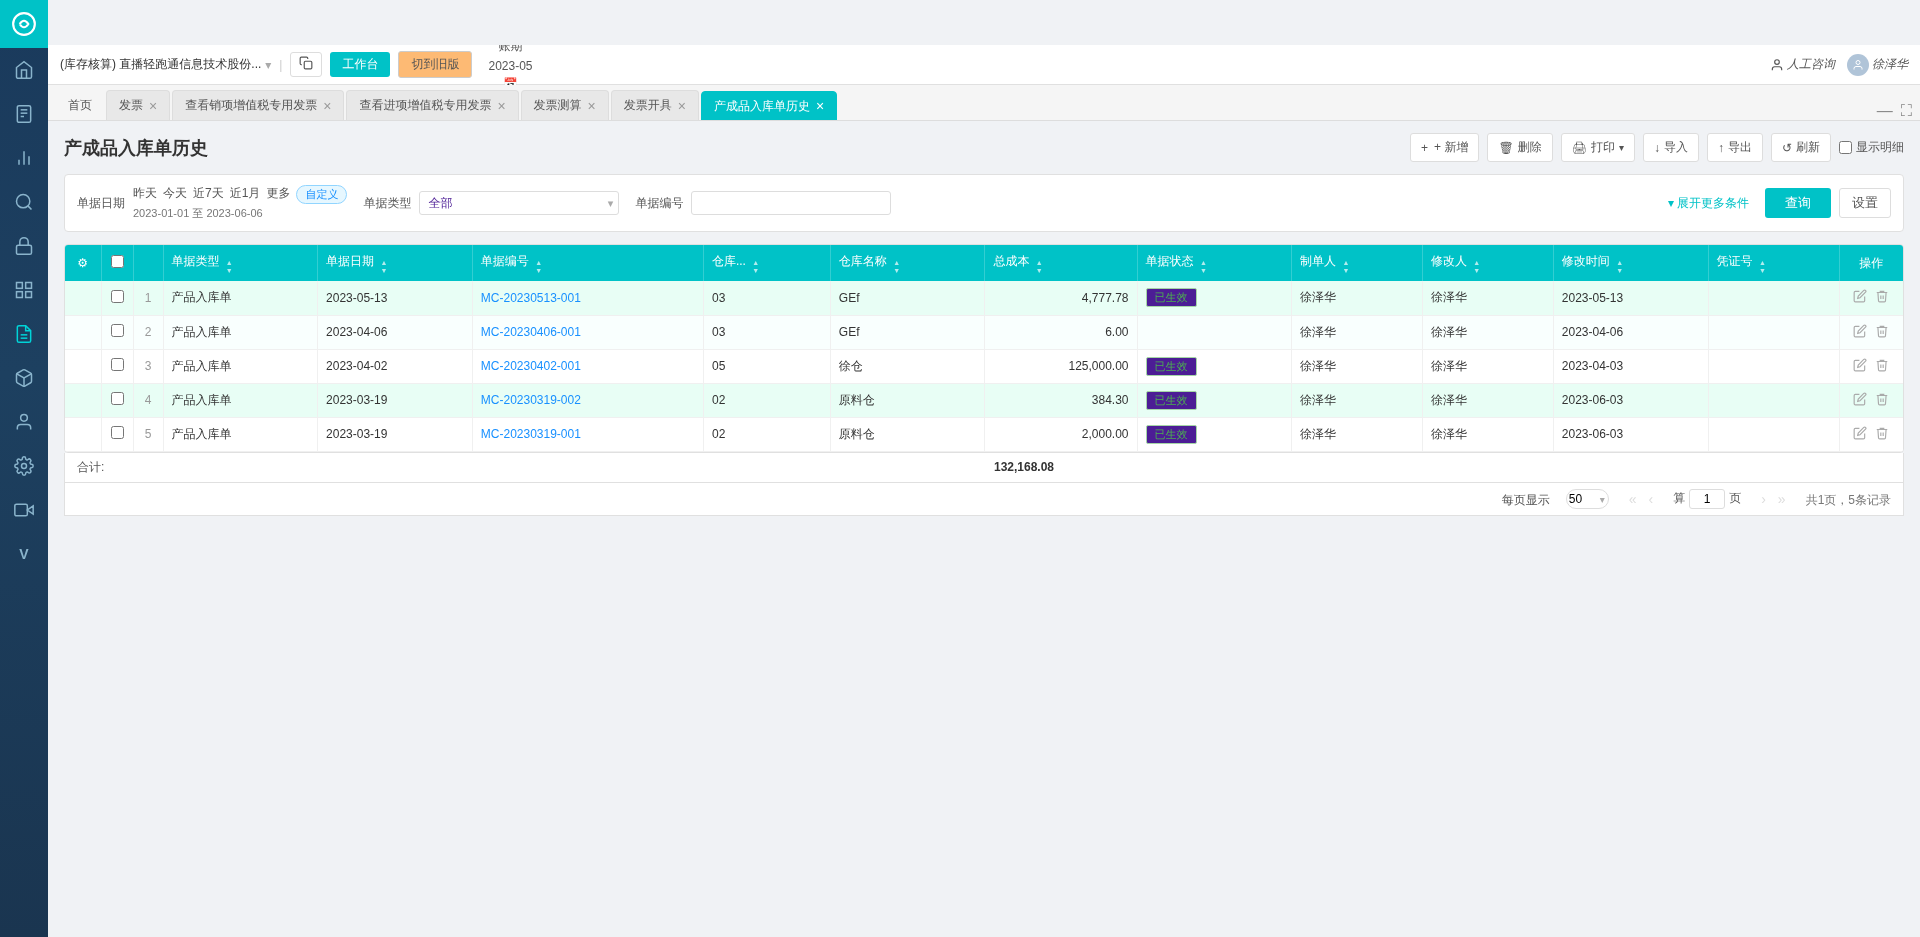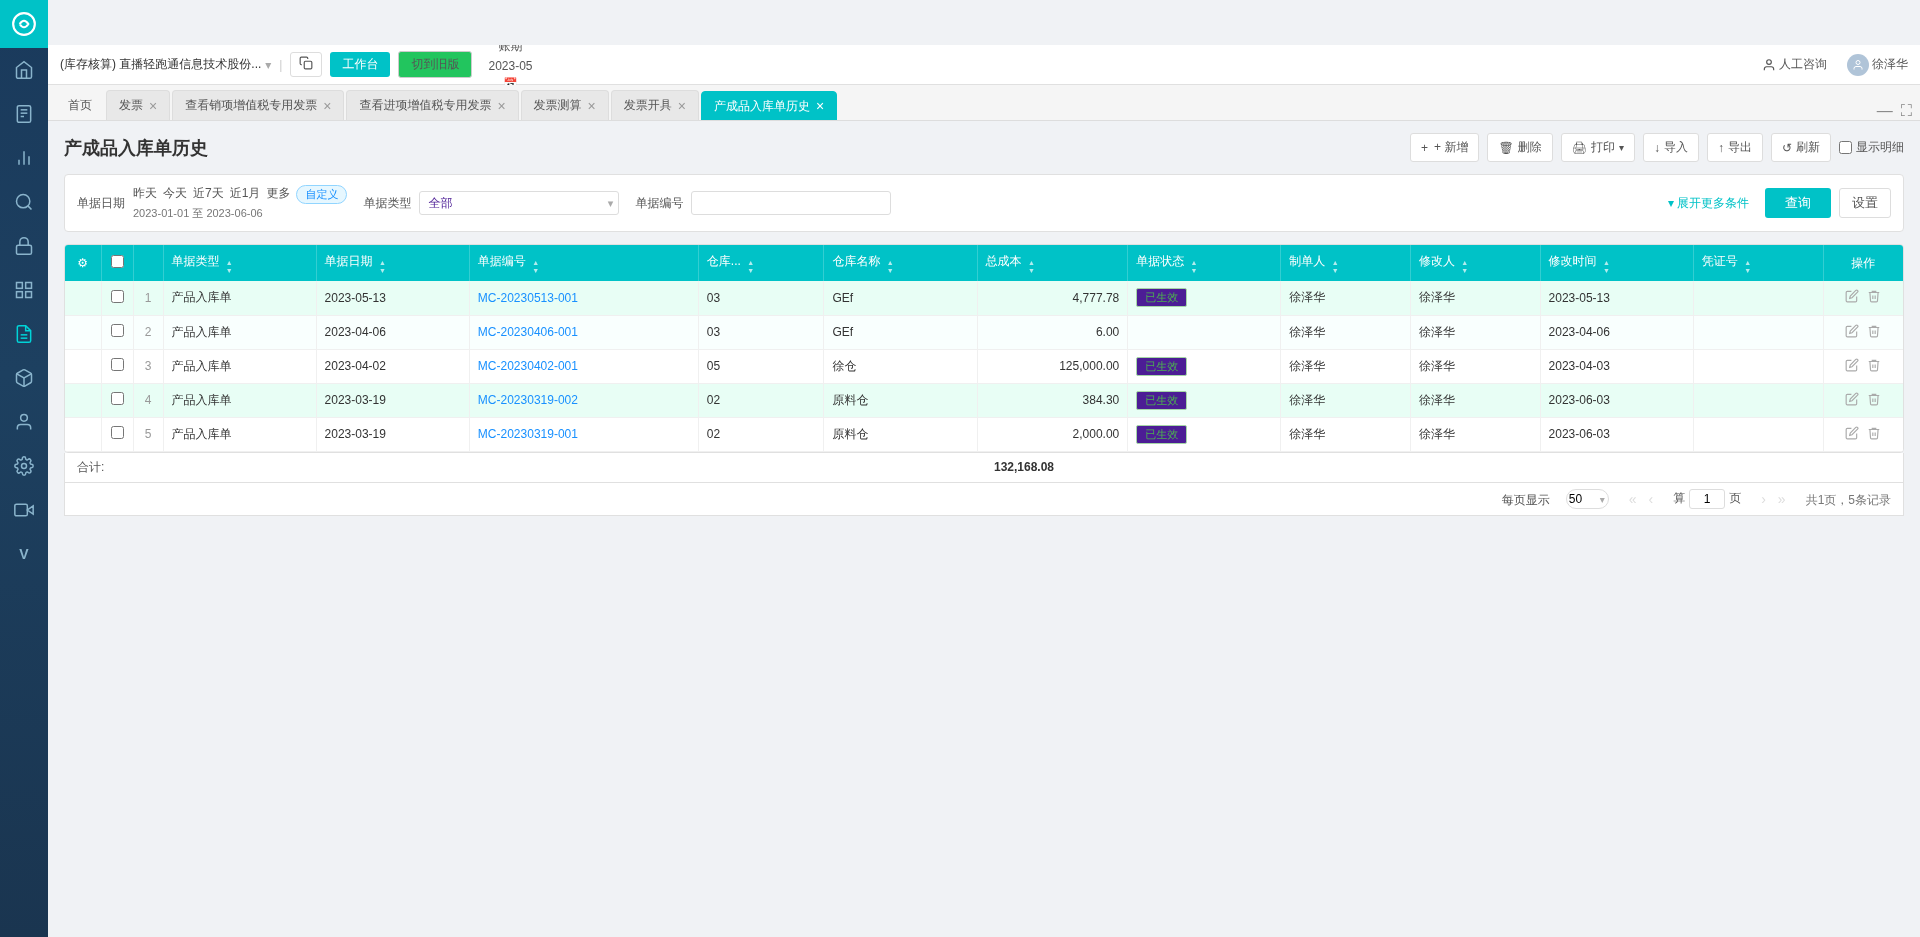--- a/index.html
+++ b/index.html
@@ -17,23 +17,23 @@
 
     
     .main-area { flex: 1; display: flex; flex-direction: column; background: #f0f2f5; overflow: hidden; margin-top: 45px; }
 
     
     .topbar { height: 40px; background: white; display: flex; align-items: center; padding: 0 12px; border-bottom: 1px solid #e0e0e0; gap: 8px; }
     .topbar-company { font-size: 12px; color: #333; display: flex; align-items: center; gap: 4px; }
     .topbar-divider { color: #ccc; }
     .topbar-btn { padding: 4px 12px; border-radius: 3px; border: none; cursor: pointer; font-size: 12px; }
     .topbar-btn.workbench { background: #00c2c7; color: white; }
-    .topbar-btn.switch { background: #22c55e; border: 1px solid #ccc; color: #555; }
+    .topbar-btn.switch { background: #fdba74; border: 1px solid #ccc; color: #555; }
     .topbar-period { display: flex; align-items: center; gap: 4px; font-size: 12px; color: #555; margin-left: 8px; flex-direction: column; }
-    .topbar-right { margin-left: auto; display: flex; align-items: center; gap: 20px; }
+    .topbar-right { margin-left: auto; display: flex; align-items: center; gap: 12px; font-style: italic; }
     .topbar-help { color: #555; font-size: 12px; display: flex; align-items: center; gap: 3px; cursor: pointer; }
     .topbar-user { color: #555; font-size: 12px; display: flex; align-items: center; gap: 3px; cursor: pointer; }
     .user-avatar { width: 22px; height: 22px; border-radius: 50%; background: #b0c4d8; display: flex; align-items: center; justify-content: center; font-size: 10px; color: white; }
 
     
     .tabbar { height: 36px; background: #f5f5f5; border-bottom: 1px solid #ddd; display: flex; align-items: flex-end; padding: 0 8px; gap: 2px; overflow-x: auto; }
     .tab { height: 30px; padding: 0 12px; display: flex; align-items: center; gap: 6px; background: #e8e8e8; border: 1px solid #ddd; border-bottom: none; border-radius: 4px 4px 0 0; cursor: pointer; font-size: 12px; color: #555; white-space: nowrap; }
     .tab.active { background: white; border-bottom: 1px solid white; margin-bottom: -1px; color: white; background: #00c2c7; border-color: #00c2c7; }
     .tab.active .tab-close { color: white; }
     .tab-close { color: #999; font-size: 14px; line-height: 1; }
@@ -418,21 +418,21 @@
                     <span>▼</span>
                   </span></th>
               <th>修改时间 <span class="sort-icons">
                     <span>▲</span>
                     <span>▼</span>
                   </span></th>
               <th>凭证号 <span class="sort-icons">
                     <span>▲</span>
                     <span>▼</span>
                   </span></th>
-              <th style="width:80px;text-align:center;">操作</th>
+              <th style="width:64px;text-align:center;">操作</th>
             </tr>
           </thead>
           <tbody id="table-body">
           <tr class="highlighted">
       <td class="settings-icon-cell"></td>
       <td class="checkbox-cell"><input type="checkbox" style=""></td>
       <td class="row-num">1</td>
       <td>产品入库单</td>
       <td>2023-05-13</td>
       <td><a class="td-link">MC-20230513-001</a></td>

